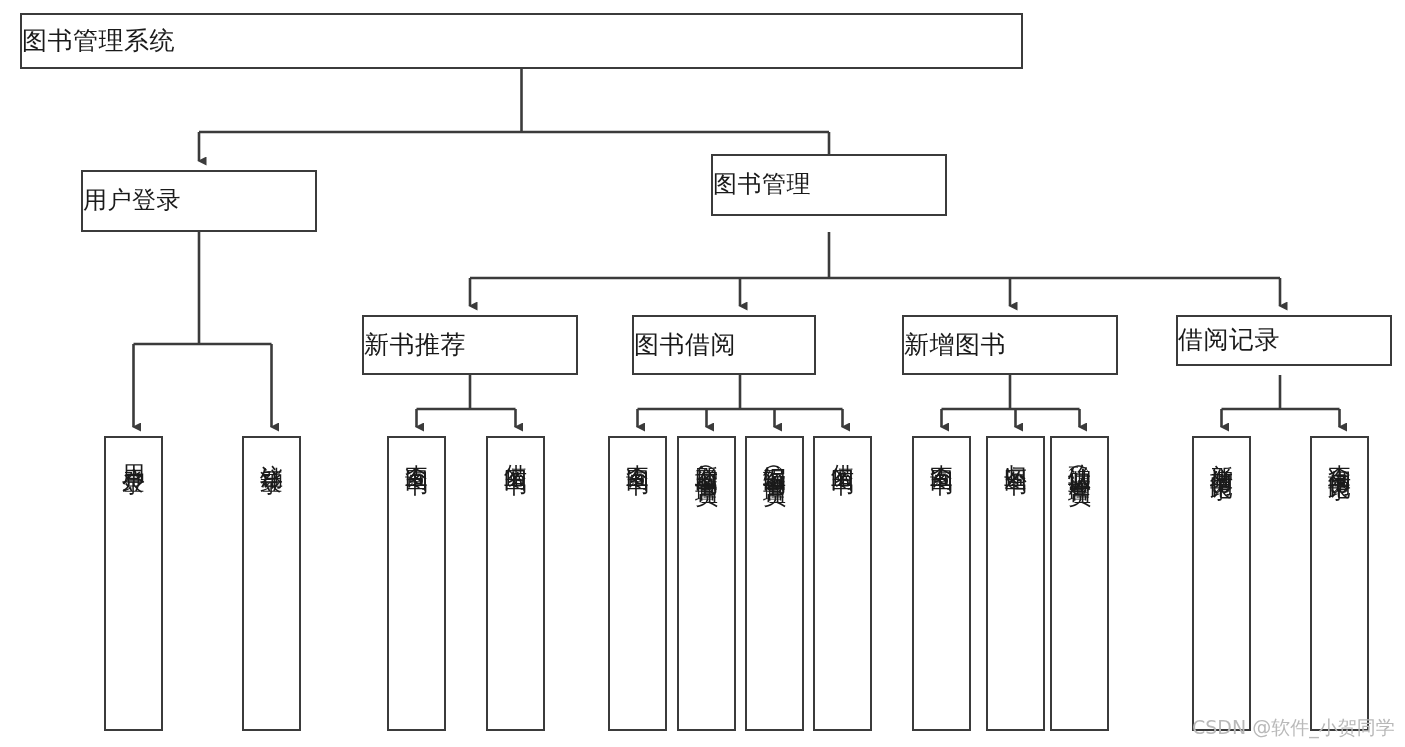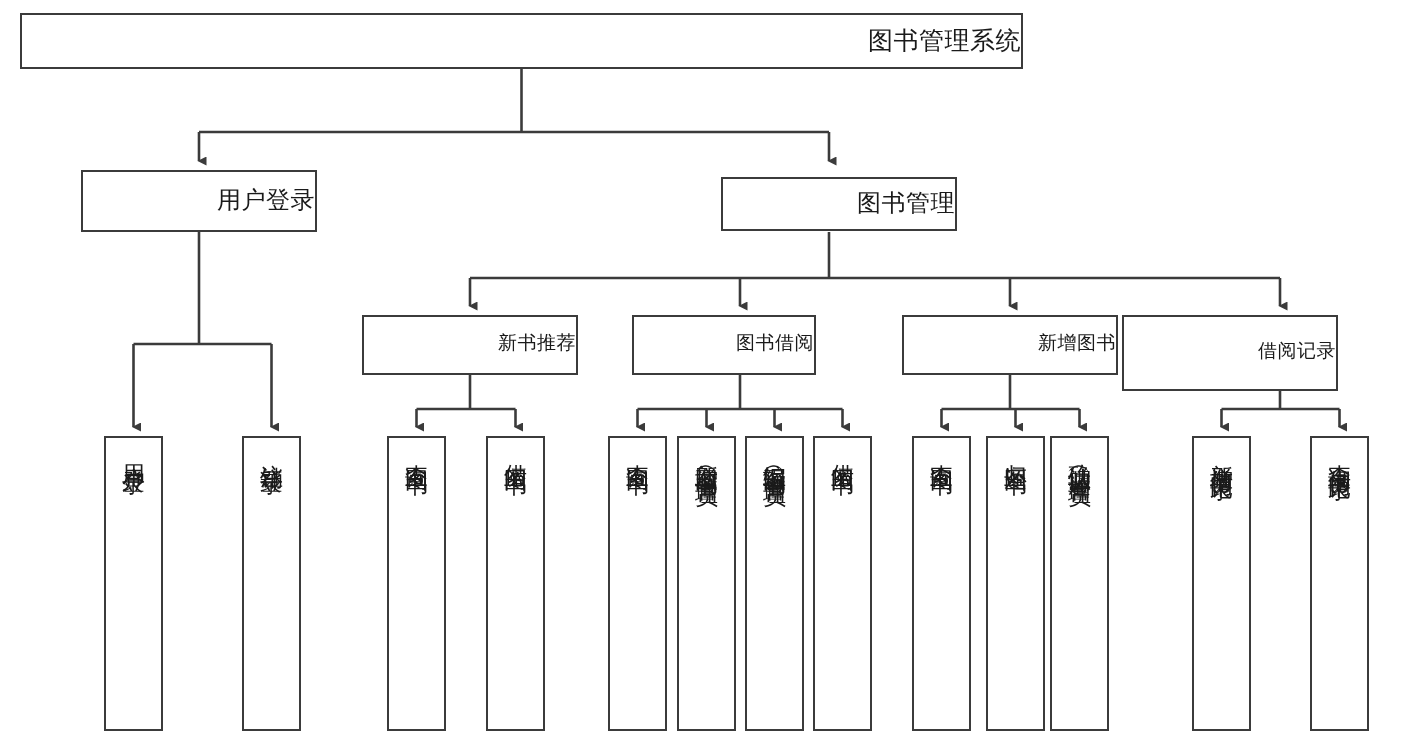--- a/index.html
+++ b/index.html
@@ -28,33 +28,33 @@
     height: 747px;
     display: block;
   }
   .node-box {
     position: absolute;
     box-sizing: border-box;
     border: 2px solid #3b3b3b;
     background: #ffffff;
     display: flex;
     align-items: center;
-    justify-content: flex-end;
+    justify-content: flex-start;
     overflow: hidden;
   }
   .node-label {
     color: #1a1a1a;
     line-height: 1.15;
     text-align: center;
     white-space: nowrap;
     letter-spacing: 0.5px;
   }
   .level-root .node-label { font-size: 25px; }
   .level-2 .node-label { font-size: 24px; }
-  .level-3 .node-label { font-size: 19px; font-family: Liberation Mono, monospace; }
+  .level-3 .node-label { font-size: 25px; }
   .leaf-box {
     align-items: flex-start;
     justify-content: center;
     padding-top: 8px;
   }
   .leaf-box .node-label {
     font-size: 23px;
     writing-mode: vertical-rl;
     text-orientation: upright;
     white-space: normal;
@@ -118,33 +118,33 @@
       </g>
   </svg>
 
   <div id="node-layer">
       <div class="node-box level-root" style="left: 20px; top: 13px; width: 1003px; height: 56px;">
         <span class="node-label">图书管理系统</span>
       </div>
       <div class="node-box level-2" style="left: 81px; top: 170px; width: 236px; height: 62px;">
         <span class="node-label">用户登录</span>
       </div>
-      <div class="node-box level-2" style="left: 711px; top: 177px; width: 236px; height: 54px; margin-left: 10px;">
+      <div class="node-box level-2" style="left: 711px; top: 154px; width: 236px; height: 62px;">
         <span class="node-label">图书管理</span>
       </div>
       <div class="node-box level-3" style="left: 362px; top: 315px; width: 216px; height: 60px;">
         <span class="node-label">新书推荐</span>
       </div>
       <div class="node-box level-3" style="left: 632px; top: 315px; width: 184px; height: 60px;">
         <span class="node-label">图书借阅</span>
       </div>
       <div class="node-box level-3" style="left: 902px; top: 315px; width: 216px; height: 60px;">
         <span class="node-label">新增图书</span>
       </div>
-      <div class="node-box level-3" style="left: 1122px; top: 315px; width: 216px; height: 76px;">
+      <div class="node-box level-3" style="left: 1176px; top: 315px; width: 216px; height: 51px;">
         <span class="node-label">借阅记录</span>
       </div>
       <div class="node-box level-leaf leaf-box" style="left: 104px; top: 436px; width: 59px; height: 295px;">
         <span class="node-label">用户登录</span>
       </div>
       <div class="node-box level-leaf leaf-box" style="left: 242px; top: 436px; width: 59px; height: 295px;">
         <span class="node-label">注销登录</span>
       </div>
       <div class="node-box level-leaf leaf-box" style="left: 387px; top: 436px; width: 59px; height: 295px;">
         <span class="node-label">查询图书</span>
@@ -174,14 +174,15 @@
         <span class="node-label">确认归还（管理员）</span>
       </div>
       <div class="node-box level-leaf leaf-box" style="left: 1192px; top: 436px; width: 59px; height: 295px;">
         <span class="node-label">新增借阅记录</span>
       </div>
       <div class="node-box level-leaf leaf-box" style="left: 1310px; top: 436px; width: 59px; height: 295px;">
         <span class="node-label">查询借阅记录</span>
       </div>
     </div>
 
+  <div class="watermark" style="left: 1192px; top: 715px;">CSDN @软件_小贺同学</div>
 
 </div>
 
 </body></html>

